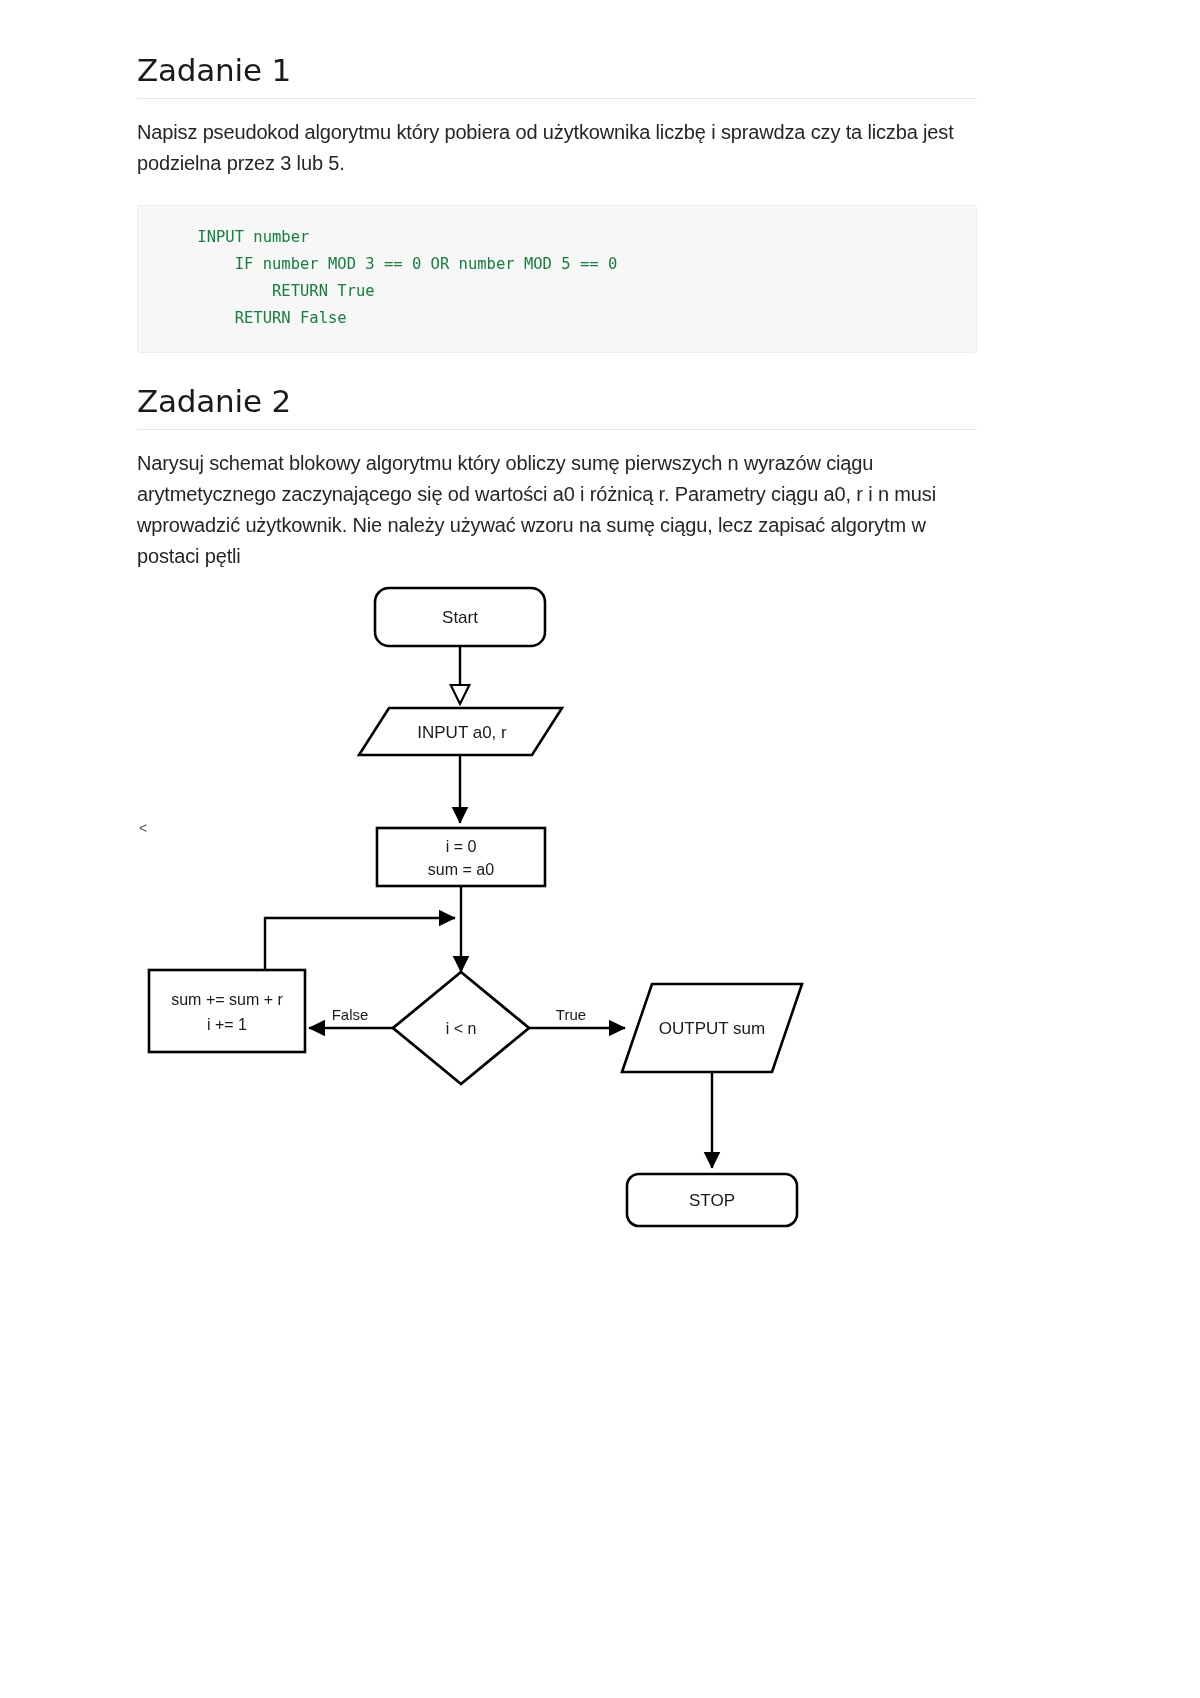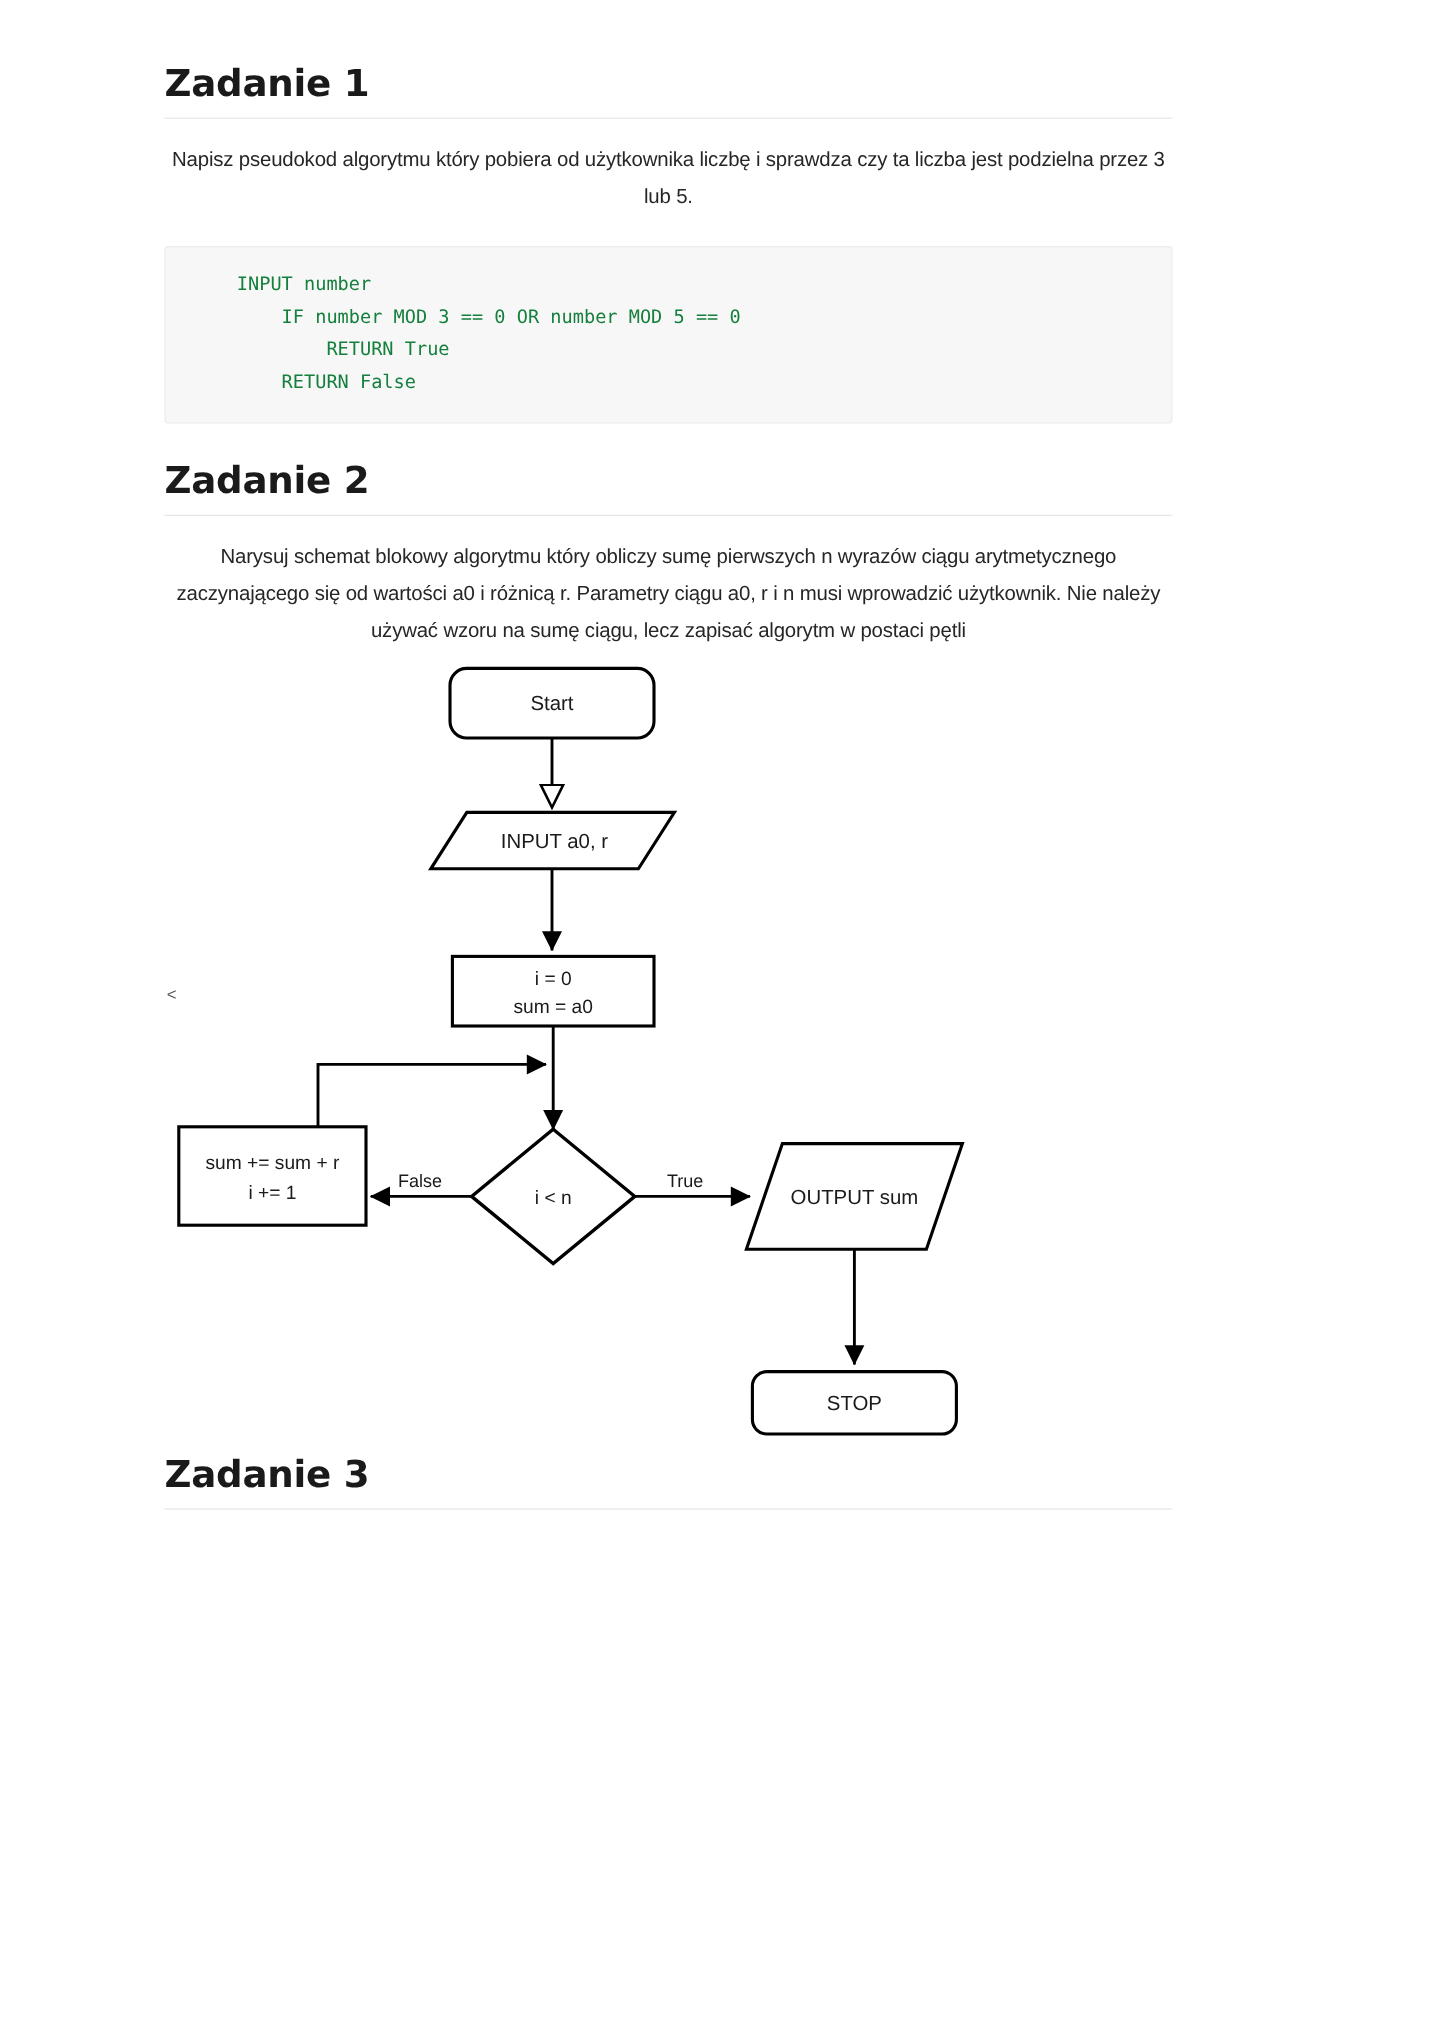--- a/index.html
+++ b/index.html
@@ -23,35 +23,34 @@
   }
   .content {
     position: absolute;
     left: 137px;
     top: 0;
     width: 840px;
   }
 
   h1.section-title {
     font-size: 31px;
-    font-weight: bold;
+    font-weight: normal;
     letter-spacing: -0.2px;
     color: #1a1a1a;
     margin: 0;
     padding: 0 0 10px 0;
     border-bottom: 1px solid #e6e6e6;
     font-family: "DejaVu Sans", sans-serif;
   }
   p.body-text {
-    font-size: 17px;
+    font-size: 20px;
     line-height: 31px;
     color: #262626;
     margin: 18px 0 0 0;
     letter-spacing: -0.15px;
-    text-align: center;
   }
 
   .codeblock {
     background: #f7f7f7;
     border: 1px solid #ececec;
     border-radius: 3px;
     margin-top: 26px;
     padding: 18px 22px 20px 22px;
     box-sizing: border-box;
   }
@@ -166,18 +165,17 @@
         <line x1="575" y1="492" x2="575" y2="588" stroke="#000" stroke-width="2.4" marker-end="url(#arrowSolid)"></line>
 
         <g>
           <rect x="490" y="594" width="170" height="52" rx="12" ry="12" fill="#fff" stroke="#000" stroke-width="2.6"></rect>
           <text x="575" y="626" text-anchor="middle" font-family="Liberation Sans, sans-serif" font-size="17" fill="#1a1a1a">STOP</text>
         </g>
       </svg>
     </div>
 
     <div style="height:12px"></div>
-    <h1 class="section-title">Zadanie 3</h1>
 
   </div>
 
   <div class="stray-glyph">&lt;</div>
 </div>
 
 </body></html>

